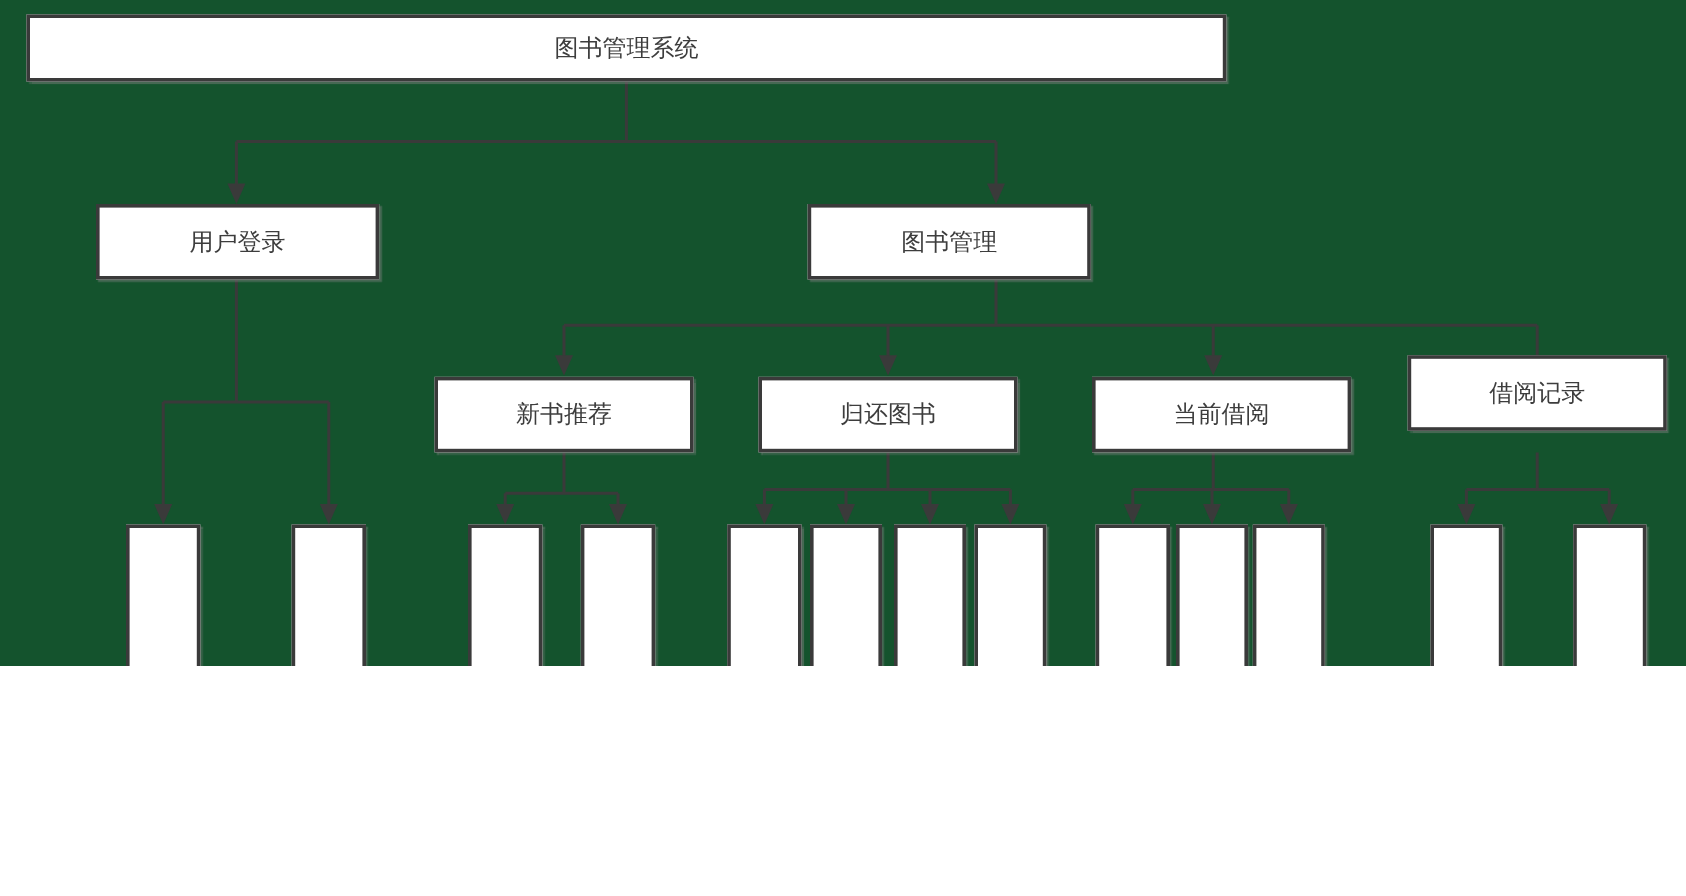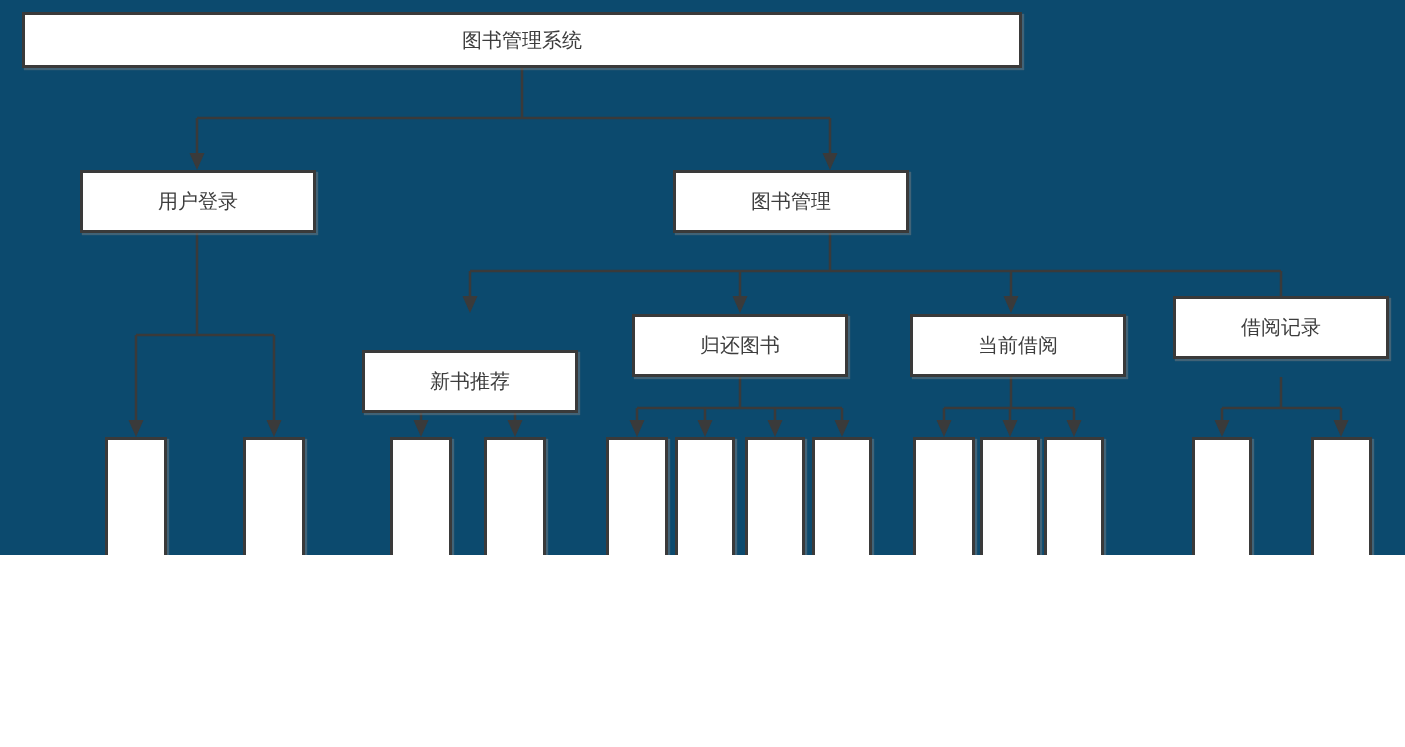--- a/index.html
+++ b/index.html
@@ -1,20 +1,20 @@
 <!DOCTYPE html>
 <html><head>
 <meta charset="utf-8">
 <style>
   html, body { margin: 0; padding: 0; background: #ffffff; }
   #stage {
     position: relative;
     width: 1405px;
     height: 555px;
-    background: #0c4a6e;
+    background: #14532d;
     font-family: "DejaVu Sans", "Liberation Sans", sans-serif;
     overflow: hidden;
   }
   #wires { position: absolute; left: 0; top: 0; width: 1405px; height: 747px; }
   .node {
     position: absolute;
     box-sizing: border-box;
     background: #ffffff;
     border: 3px solid #3a3a3a;
     box-shadow: 2px 2px 1px rgba(130,130,130,0.45);
@@ -96,21 +96,21 @@
     <span class="lbl">图书管理系统</span>
   </div>
 
   <div class="node" style="left:80px; top:170px; width:236px; height:63px;">
     <span class="lbl">用户登录</span>
   </div>
   <div class="node" style="left:673px; top:170px; width:236px; height:63px;">
     <span class="lbl">图书管理</span>
   </div>
 
-  <div class="node" style="left:362px; top:314px; width:216px; height:63px;margin-top:36px;">
+  <div class="node" style="left:362px; top:314px; width:216px; height:63px;">
     <span class="lbl">新书推荐</span>
   </div>
   <div class="node" style="left:632px; top:314px; width:216px; height:63px;">
     <span class="lbl">归还图书</span>
   </div>
   <div class="node" style="left:910px; top:314px; width:216px; height:63px;">
     <span class="lbl">当前借阅</span>
   </div>
   <div class="node" style="left:1173px; top:296px; width:216px; height:63px;">
     <span class="lbl">借阅记录</span>

